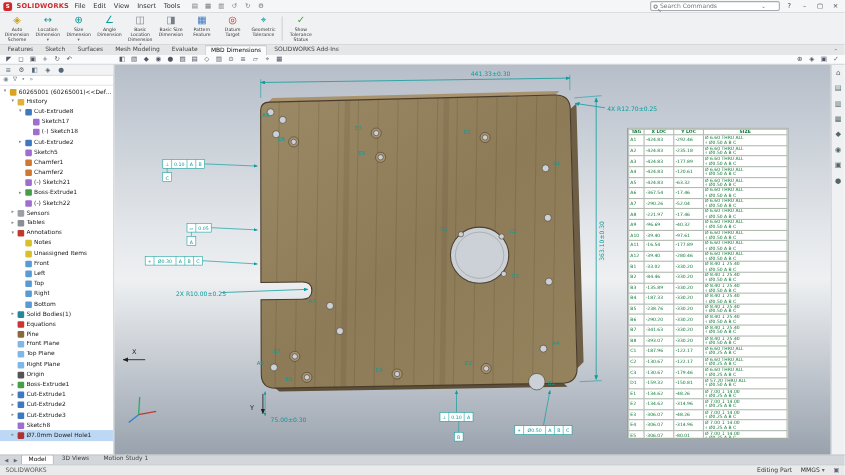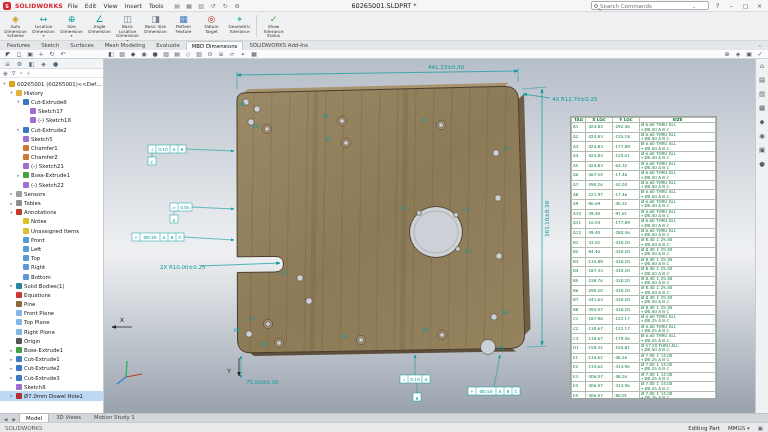--- a/index.html
+++ b/index.html
@@ -97,21 +97,20 @@
         <div class="menu-item">Tools</div>
       </div>
     <div class="qicons">
         <div class="qicon">▤</div>
         <div class="qicon">▦</div>
         <div class="qicon">▥</div>
         <div class="qicon">↺</div>
         <div class="qicon">↻</div>
         <div class="qicon">⚙</div>
       </div>
-    <div class="doc-title">60265001.SLDPRT *</div>
     <div class="tb-right">
       <div class="search">
         <span class="mag"></span>
         <input placeholder="Search Commands" style="">
         <span class="chev">⌄</span>
       </div>
       <div class="winbtn">?</div>
       <div class="winbtn">–</div>
       <div class="winbtn">▢</div>
       <div class="winbtn">×</div>

